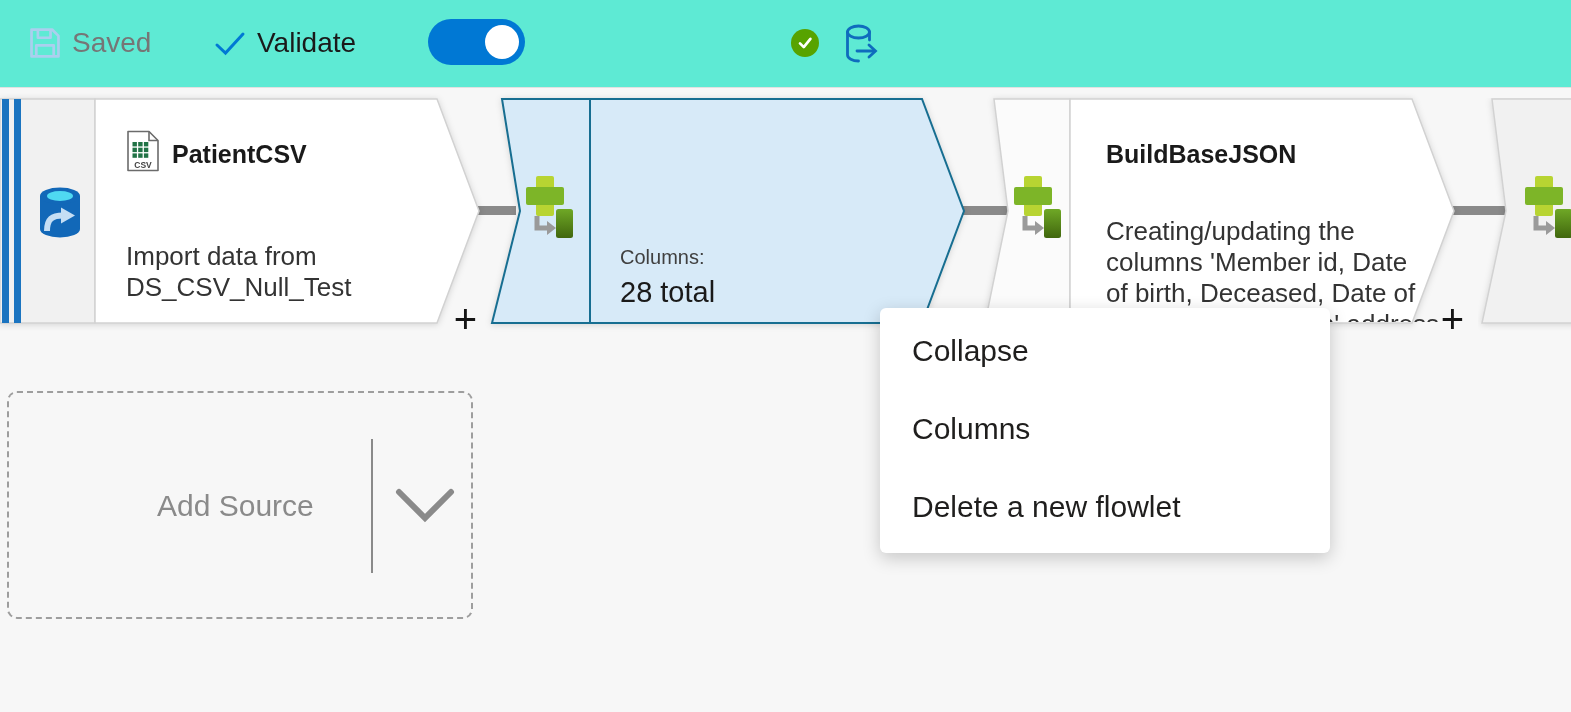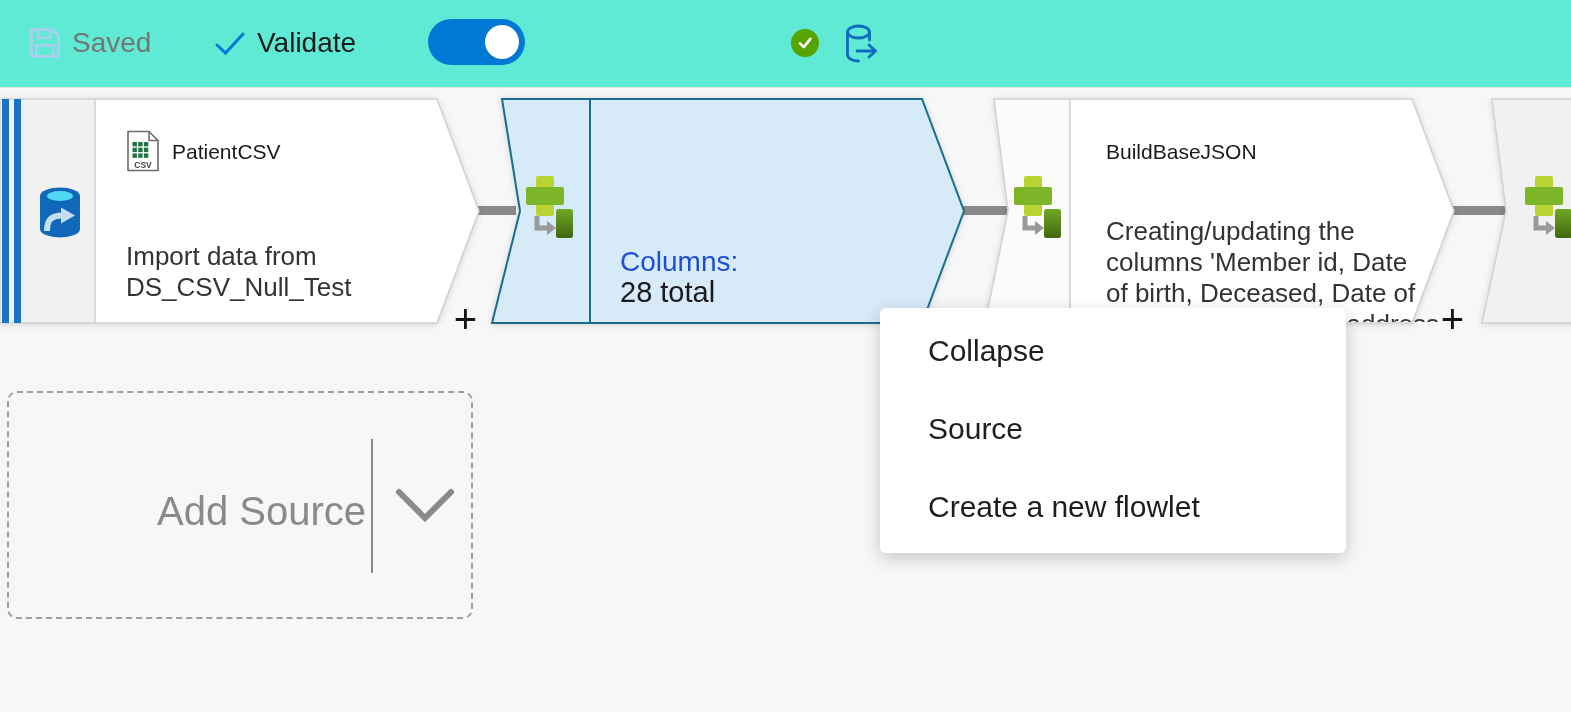--- a/index.html
+++ b/index.html
@@ -17,37 +17,37 @@
   .toggle .knob{position:absolute;right:6px;top:6px;width:34px;height:34px;border-radius:50%;background:#fff;}
   .success-badge{position:absolute;left:791px;top:29px;width:28px;height:28px;border-radius:50%;
                  background:#57a300;display:flex;align-items:center;justify-content:center;}
 
   
   .canvas{position:absolute;left:0;top:88px;width:1571px;height:624px;}
   .connector{position:absolute;top:118px;height:9px;background:#8a8a8a;z-index:1;}
   .node{position:absolute;top:10px;height:242px;z-index:2;}
   .node svg.shape{position:absolute;left:0;top:0;filter:drop-shadow(0 1px 3px rgba(0,0,0,.14));}
   .node .abs{position:absolute;}
-  .ntitle{font-size:21px;font-weight:400;white-space:nowrap;}
+  .ntitle{font-size:25px;font-weight:700;white-space:nowrap;}
   .ndesc{font-size:26px;line-height:31px;color:#333;white-space:pre-line;}
   .plus{position:absolute;font-size:40px;line-height:40px;color:#151515;cursor:pointer;}
 
-  .cols-label{font-size:28px;color:#1d4ed8;}
+  .cols-label{font-size:20px;color:#404040;}
   .cols-value{font-size:29px;font-weight:400;}
 
   
   .ctx-menu{position:absolute;left:880px;top:220px;width:450px;height:241px;background:#fff;
-            border-radius:6px;box-shadow:0 5px 18px rgba(0,0,0,.20);z-index:10;padding-top:4px;padding-left:16px;}
+            border-radius:6px;box-shadow:0 5px 18px rgba(0,0,0,.20);z-index:10;padding-top:4px;}
   .ctx-item{height:78px;display:flex;align-items:center;padding-left:32px;font-size:30px;
             color:#1f1e1d;cursor:pointer;}
 
   
   .add-source{position:absolute;left:7px;top:303px;width:462px;height:224px;border:2px dashed #9e9e9e;
               border-radius:10px;cursor:pointer;}
-  .as-label{position:absolute;left:148px;top:96px;font-size:40px;color:#8a8a8a;white-space:nowrap;}
+  .as-label{position:absolute;left:148px;top:96px;font-size:30px;color:#8a8a8a;white-space:nowrap;}
   .as-divider{position:absolute;left:362px;top:46px;width:2px;height:134px;background:#8a8a8a;}
   .as-chevron{position:absolute;left:385px;top:94px;}
 </style>
 </head>
 <body>
 
 <div id="app">
 
   <div class="toolbar">
     <svg style="position:absolute;left:26px;top:24px" width="38" height="38" viewBox="0 0 24 24" fill="none" stroke="#abcfee" stroke-width="1.7" stroke-linejoin="round">
@@ -186,22 +186,22 @@
         <rect x="20" y="0" width="18" height="40" rx="2" fill="#b8d432"></rect>
         <rect x="10" y="11" width="38" height="18" rx="2" fill="#7db528"></rect>
         <path d="M21 40 V52 H33" stroke="#9a9a9a" stroke-width="5" fill="none"></path>
         <path d="M31 45 L40 52 L31 59 Z" fill="#9a9a9a"></path>
         <rect x="40" y="33" width="17" height="29" rx="2.5" fill="url(#dg3)"></rect>
       </svg>
     </div>
 
     <div class="ctx-menu">
       <div class="ctx-item">Collapse</div>
-      <div class="ctx-item">Source</div>
-      <div class="ctx-item">Create a new flowlet</div>
+      <div class="ctx-item">Columns</div>
+      <div class="ctx-item">Delete a new flowlet</div>
     </div>
 
     <div class="add-source">
       <span class="as-label">Add Source</span>
       <div class="as-divider"></div>
       <svg class="as-chevron" width="62" height="38" viewBox="0 0 62 38">
         <path d="M5 5 L31 31 L57 5" stroke="#8a8a8a" stroke-width="6" fill="none" stroke-linecap="round"></path>
       </svg>
     </div>
 

